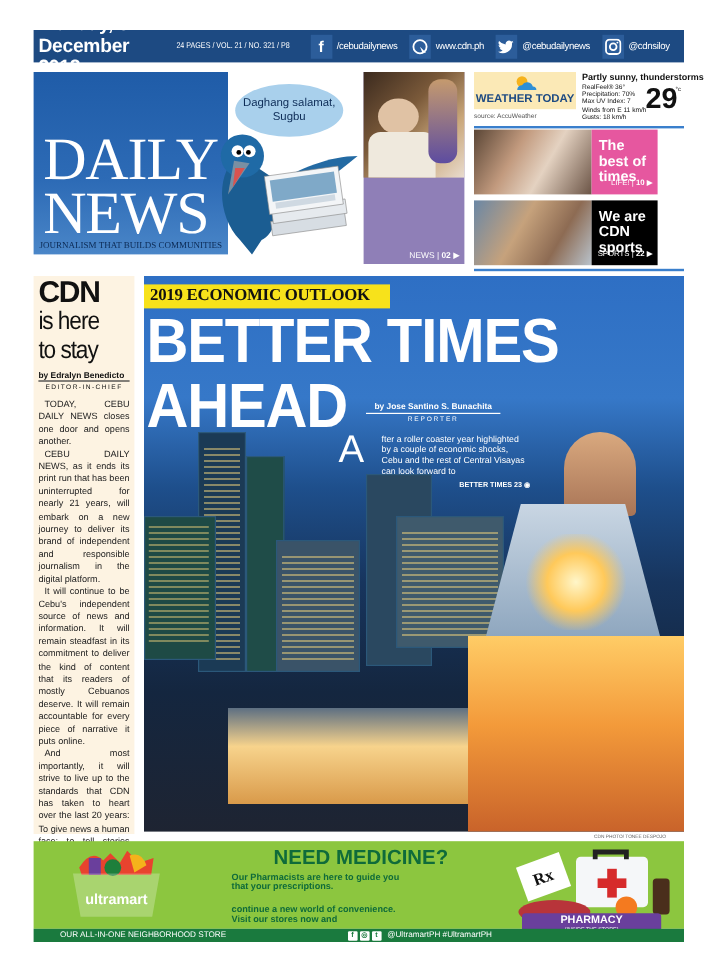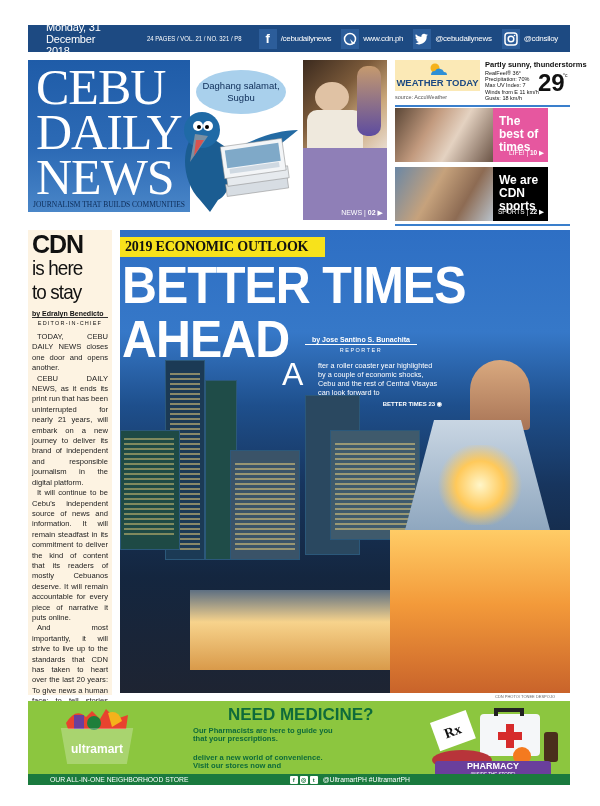--- a/index.html
+++ b/index.html
@@ -2,21 +2,21 @@
 <html><head>
 <meta charset="utf-8">
 <style>
 *{box-sizing:border-box;margin:0;padding:0}
 html,body{width:600px;height:806px;background:#fff;overflow:hidden}
 body{position:relative;font-family:"Liberation Sans",sans-serif;color:#111}
 .abs{position:absolute}
 .cond{font-family:"Liberation Sans Narrow","Liberation Sans",sans-serif;}
 
 #topbar{left:28px;top:25px;width:542px;height:27px;background:#1d4a82;color:#fff;display:flex;align-items:center}
-#topbar .date{font-weight:normal;font-size:11px;margin-left:18px;letter-spacing:-.2px}
+#topbar .date{font-weight:bold;font-size:16px;margin-left:4px;letter-spacing:-.2px}
 #topbar .issue{font-size:7px;margin-left:30px;transform:scaleX(.85);transform-origin:left;white-space:nowrap}
 #topbar .social{display:flex;align-items:center;margin-left:auto;margin-right:6px;gap:4px}
 .sicon{width:18px;height:20px;background:#2c5d9a;display:flex;align-items:center;justify-content:center;font-weight:bold;font-size:13px;color:#fff}
 .stext{font-size:8px;margin-right:6px;letter-spacing:-.3px;white-space:nowrap}
 
 #logo{left:28px;top:60px;width:162px;height:152px;background:linear-gradient(180deg,#1f5ca8 0%,#2d6bb6 60%,#4a86c8 100%)}
 #logo .w{position:absolute;left:8px;color:#fff;font-family:"Liberation Serif",serif;font-size:50px;line-height:46px;letter-spacing:-1px}
 #logo .tag{position:absolute;left:5px;bottom:3px;font-family:"Liberation Serif",serif;font-size:7.5px;color:#0d2c57;white-space:nowrap}
 #bubble{left:196px;top:70px;width:90px;height:44px;background:#a9d0ec;border-radius:50%;display:flex;flex-direction:column;align-items:center;justify-content:center;font-size:9.5px;color:#0d2c57;line-height:12px;text-align:center}
 #bird{left:160px;top:100px;width:140px;height:118px}
@@ -119,21 +119,20 @@
           <rect x="1" y="1" width="12" height="12" rx="3" fill="none" stroke="#fff" stroke-width="1.5"></rect>
           <circle cx="7" cy="7" r="2.8" fill="none" stroke="#fff" stroke-width="1.5"></circle>
           <circle cx="10.5" cy="3.5" r=".8" fill="#fff"></circle>
         </svg>
     </span>
     <span class="stext">@cdnsiloy</span>
   </div>
 </div>
 
 <div id="logo" class="abs">
-  <span class="w" style="top:4px">CEBU</span>
   <span class="w" style="top:49px">DAILY</span>
   <span class="w" style="top:94px">NEWS</span>
   <span class="tag">JOURNALISM THAT BUILDS COMMUNITIES</span>
 </div>
 <div id="bubble" class="abs">
   <span>Daghang salamat,</span>
   <span>Sugbu</span>
 </div>
 <svg id="bird" class="abs" viewBox="0 0 140 118">
   <path d="M40 30 C20 40 20 80 40 100 L50 112 L58 100 C70 95 75 70 70 50 Z" fill="#1b5d92"></path>
@@ -255,21 +254,21 @@
     <circle cx="38" cy="16" r="7" fill="#1e7f3b"></circle>
     <rect x="18" y="8" width="10" height="14" fill="#6a3f9c"></rect>
     <path d="M52 6 Q62 2 66 14 L56 20 Z" fill="#f5b21b"></path>
     <path d="M6 22 L76 22 L70 56 L12 56 Z" fill="#fff" opacity=".25" stroke="#fff" stroke-width="2"></path>
     <text x="41" y="46" text-anchor="middle" fill="#fff" font-family="Liberation Sans, sans-serif" font-weight="bold" font-size="12">ultramart</text>
   </svg>
   <div class="title">NEED MEDICINE?</div>
   <div class="l1">Our Pharmacists are here to guide you</div>
   <div class="l2">that your prescriptions.</div>
   <div class="l3">Visit our stores now and</div>
-  <div class="l4">deliver a new world of convenience.</div>
+  <div class="l4">continue a new world of convenience.</div>
   <svg class="pharm-img" viewBox="0 0 140 70">
     <rect x="12" y="12" width="38" height="30" fill="#fff" transform="rotate(-20 30 27)"></rect>
     <text x="22" y="32" font-family="Liberation Serif, serif" font-size="14" font-weight="bold" fill="#111" transform="rotate(-20 30 27)">Rx</text>
     <rect x="58" y="10" width="60" height="42" rx="4" fill="#f5f7f9"></rect>
     <path d="M72 4 h30 v8 h-4 v-4 h-22 v4 h-4z" fill="#222"></path>
     <rect x="84" y="20" width="8" height="24" fill="#d62b2b"></rect>
     <rect x="76" y="28" width="24" height="8" fill="#d62b2b"></rect>
     <rect x="122" y="28" width="14" height="30" rx="3" fill="#4a2e1c"></rect>
     <ellipse cx="40" cy="56" rx="30" ry="10" fill="#b8343a"></ellipse>
     <circle cx="100" cy="52" r="9" fill="#f47a1f"></circle>

